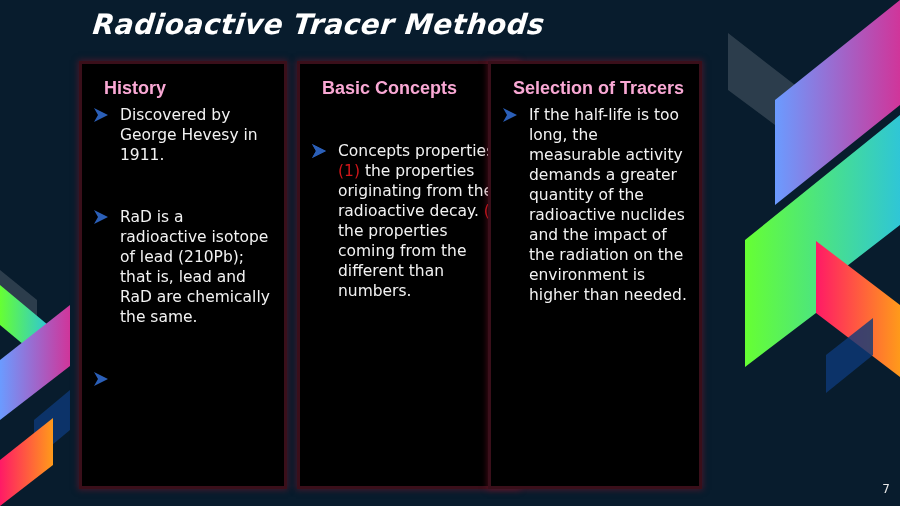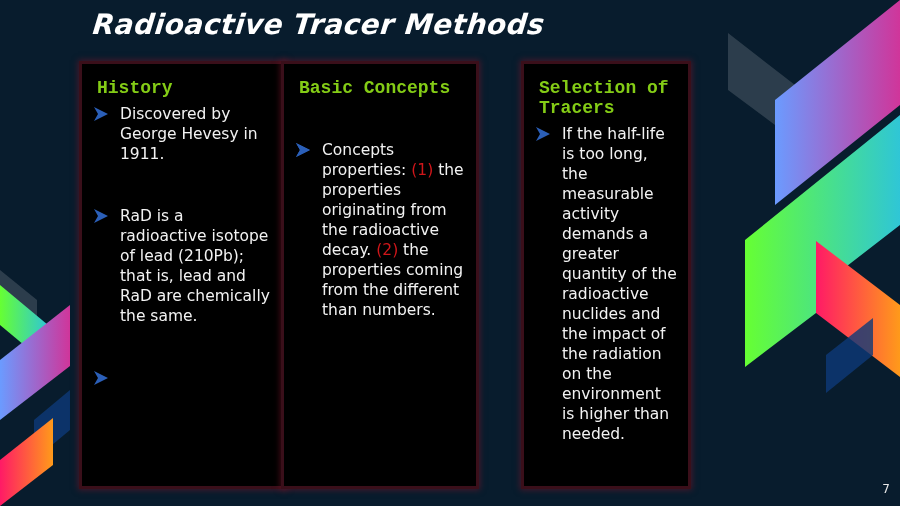--- a/index.html
+++ b/index.html
@@ -14,22 +14,22 @@
       font-family: "DejaVu Sans", sans-serif; font-style: italic; font-weight: bold;
       font-size: 28px; color: #ffffff; letter-spacing: 0.5px;
       transform: skewX(-6deg);
     }
     .panel {
       position: absolute; top: 64px; height: 422px; background: #000;
       box-shadow: 0 0 0 3px #3a0f1a, 0 0 6px 4px rgba(120,20,40,0.55);
       box-sizing: border-box; padding: 14px 10px 0 10px;
     }
     .panel h2 {
-      margin: 0 0 6px 5px; color: #84cc16; font-size: 18px; font-weight: bold;
-      font-family: Liberation Mono, monospace;
+      margin: 0 0 6px 12px; color: #f9a8d4; font-size: 18px; font-weight: bold;
+      font-family: Liberation Sans, sans-serif;
     }
     .bullets { list-style: none; margin: 0; padding: 0; }
     .bullet {
       position: relative; padding-left: 28px; color: #f2f2f2;
       font-size: 15.5px; line-height: 20px; font-family: "DejaVu Sans", sans-serif;
       margin-bottom: 42px;
     }
     .bullet:last-child { margin-bottom: 0; }
     .arrow {
       position: absolute; left: 2px; top: 3px; width: 14px; height: 14px;
@@ -90,38 +90,38 @@
       <span>RaD is a radioactive isotope of lead (210Pb); that is, lead and RaD are chemically the same.</span>
     </li>
     <li class="bullet">
       <svg class="arrow" viewBox="0 0 14 14">
           <polygon points="0,0 14,7 0,14 4,7" fill="#2b5fb8"></polygon>
         </svg>
     </li>
   </ul>
 </div>
 
-<div class="panel" style="left:284px; width:192px;">
+<div class="panel" style="left:300px; width:216px;">
   <h2>Basic Concepts</h2>
   <ul class="bullets">
     <li class="bullet">
       <svg class="arrow" viewBox="0 0 14 14">
           <polygon points="0,0 14,7 0,14 4,7" fill="#2b5fb8"></polygon>
         </svg>
     </li>
     <li class="bullet">
       <svg class="arrow" viewBox="0 0 14 14">
           <polygon points="0,0 14,7 0,14 4,7" fill="#2b5fb8"></polygon>
         </svg>
       <span>Concepts properties: </span><span class="red">(1)</span><span> the properties originating from the radioactive decay. </span><span class="red">(2)</span><span> the properties coming from the different than numbers.</span>
     </li>
   </ul>
 </div>
 
-<div class="panel" style="left:524px; width:164px;">
+<div class="panel" style="left:491px; width:208px;">
   <h2>Selection of Tracers</h2>
   <ul class="bullets">
     <li class="bullet">
       <svg class="arrow" viewBox="0 0 14 14">
           <polygon points="0,0 14,7 0,14 4,7" fill="#2b5fb8"></polygon>
         </svg>
       <span>If the half-life is too long, the measurable activity demands a greater quantity of the radioactive nuclides and the impact of the radiation on the environment is higher than needed.</span>
     </li>
   </ul>
 </div>

